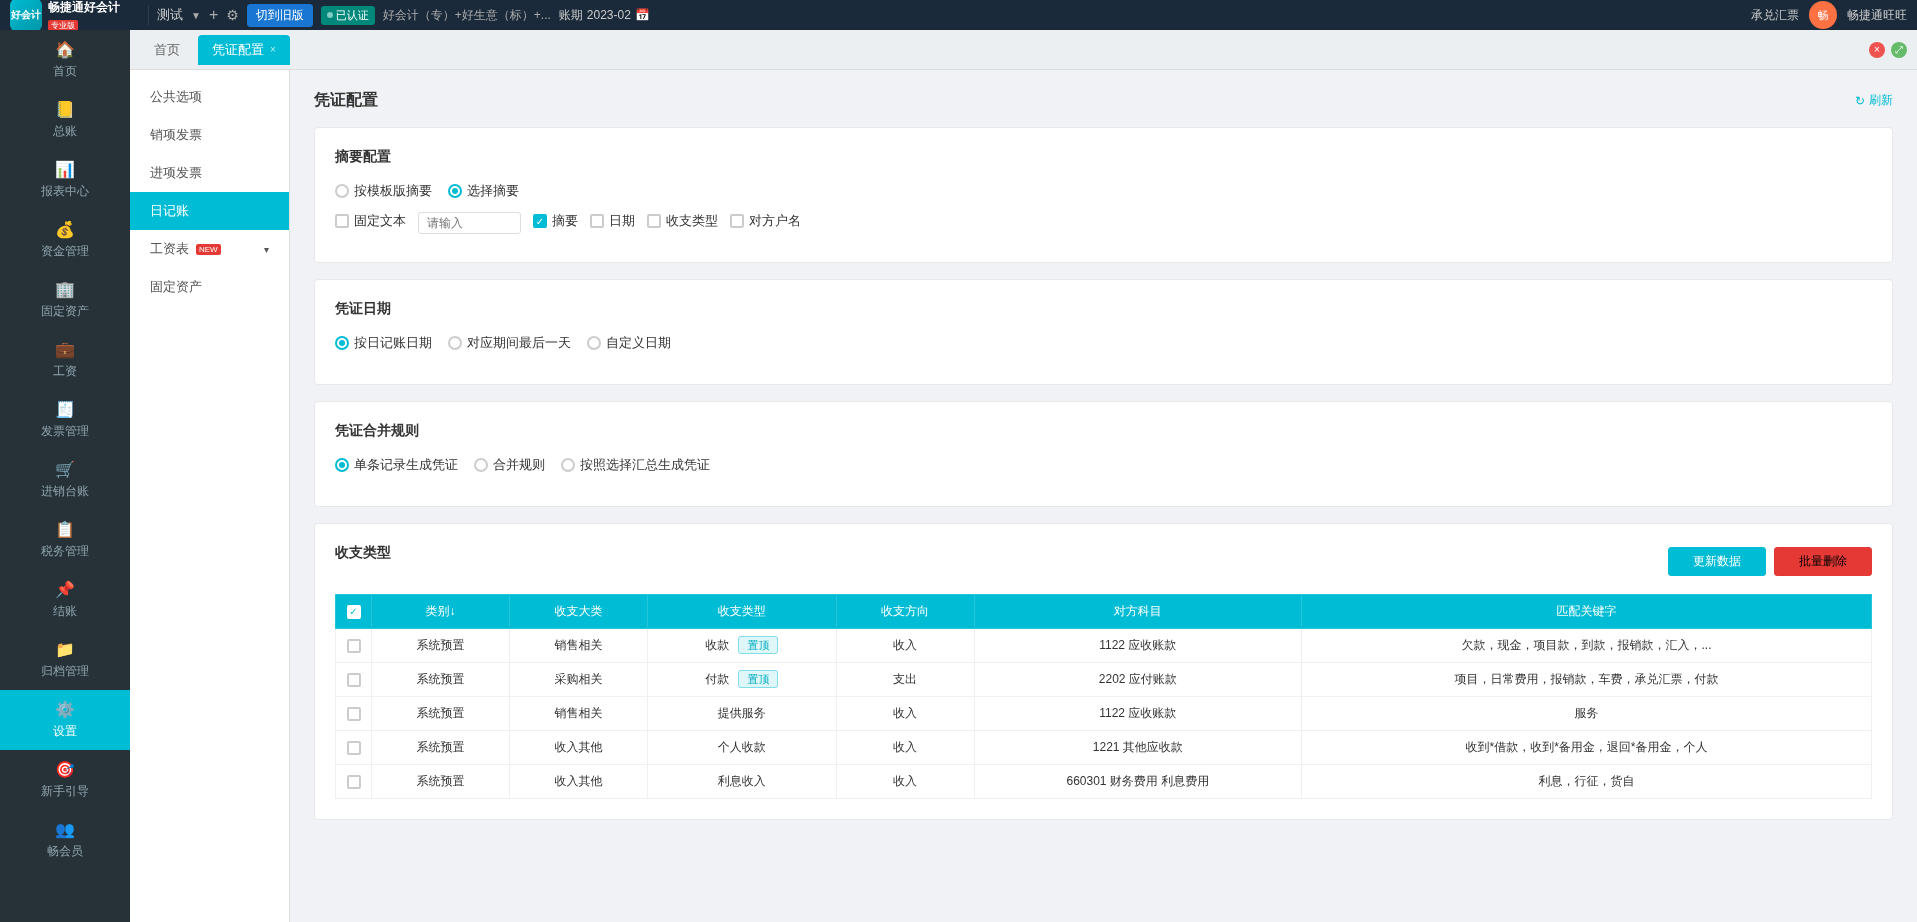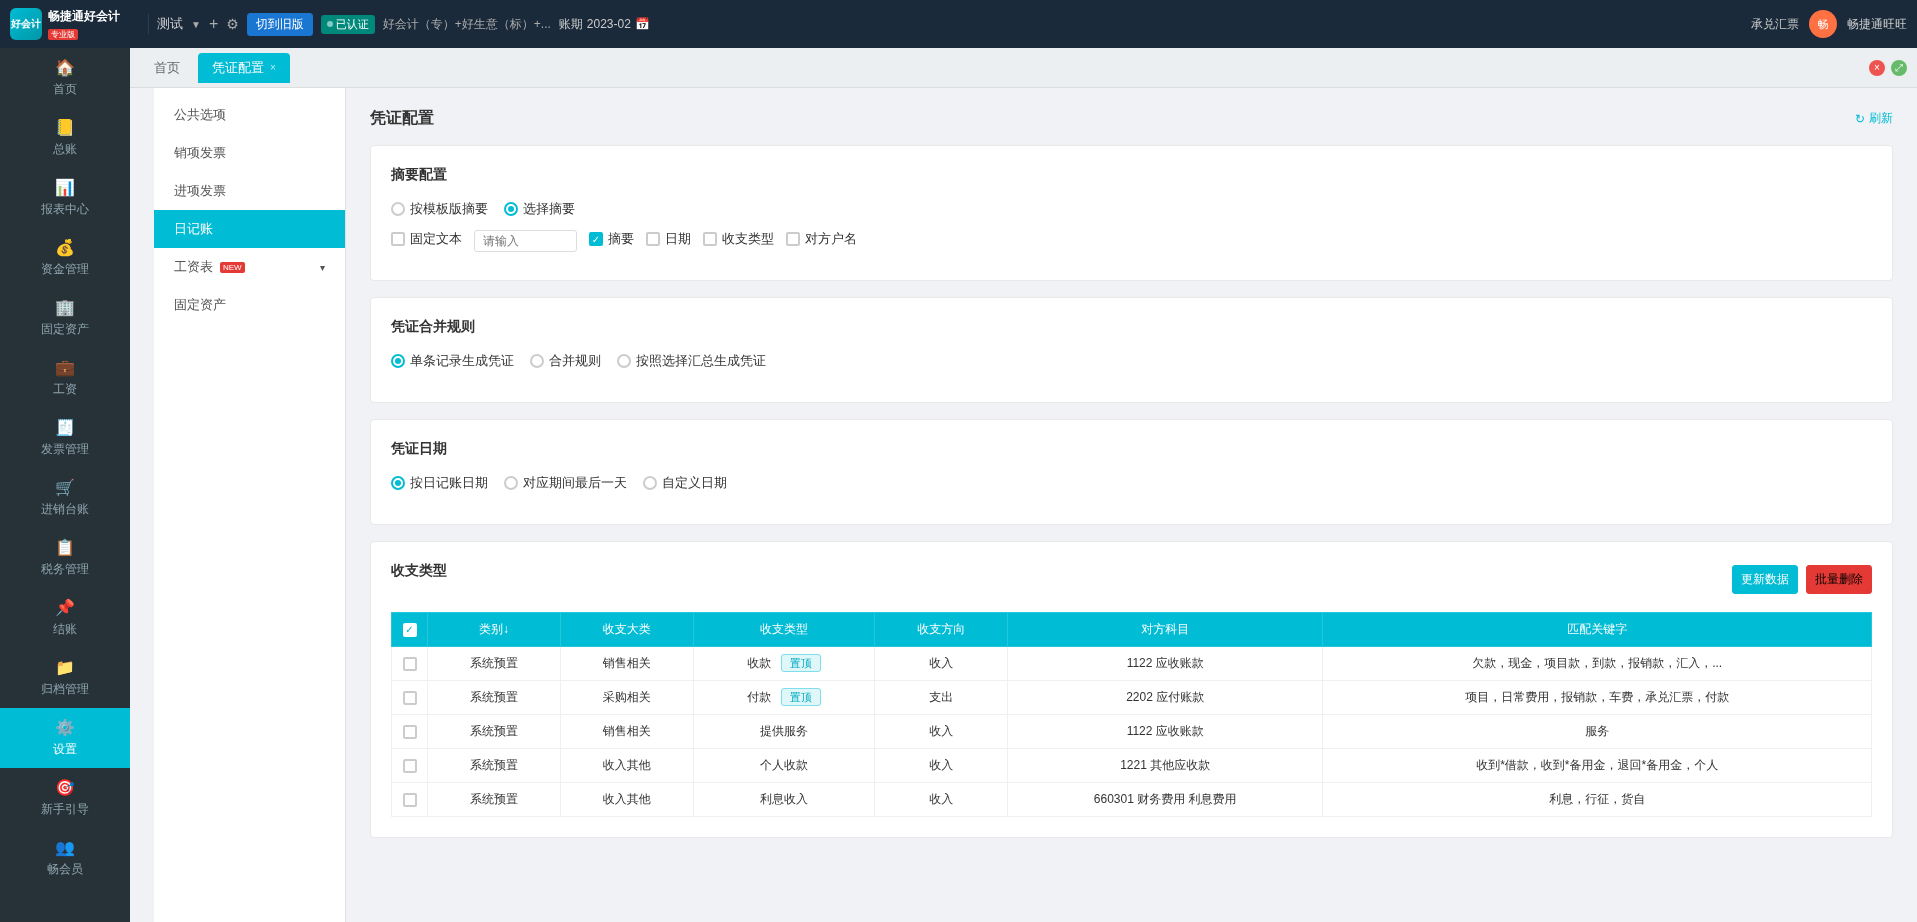--- a/index.html
+++ b/index.html
@@ -1,19 +1,19 @@
 <!DOCTYPE html>
 <html><head>
   <meta charset="utf-8">
   <style>
     * { box-sizing: border-box; margin: 0; padding: 0; }
     body { font-family: 'Microsoft YaHei', Arial, sans-serif; font-size: 13px; background: #f0f2f5; color: #333; height: 922px; overflow: hidden; display: flex; flex-direction: column; }
 
     
-    .topbar { height: 48px; background: #1a2a3a; display: flex; align-items: center; padding: 0 10px; gap: 8px; flex-shrink: 0; }
+    .topbar { height: 30px; background: #1a2a3a; display: flex; align-items: center; padding: 0 10px; gap: 8px; flex-shrink: 0; }
     .topbar-logo { display: flex; align-items: center; gap: 6px; width: 130px; }
     .logo-icon { width: 32px; height: 32px; background: linear-gradient(135deg, #00bcd4, #0097a7); border-radius: 6px; display: flex; align-items: center; justify-content: center; color: white; font-size: 10px; font-weight: bold; }
     .logo-badge { background: #e53935; color: white; font-size: 8px; padding: 1px 3px; border-radius: 2px; }
     .topbar-divider { width: 1px; height: 20px; background: #2c3e50; }
     .topbar-company { color: #ccc; font-size: 13px; }
     .topbar-arrow { color: #aaa; font-size: 10px; cursor: pointer; }
     .topbar-btn { background: none; border: 1px solid #444; color: #ccc; padding: 2px 8px; border-radius: 3px; cursor: pointer; font-size: 12px; }
     .topbar-btn.active { background: #1976d2; border-color: #1976d2; color: white; }
     .topbar-tag { background: #00897b; color: white; padding: 2px 6px; border-radius: 3px; font-size: 11px; display: flex; align-items: center; gap: 3px; }
     .topbar-tag .dot { width: 6px; height: 6px; background: #80cbc4; border-radius: 50%; }
@@ -40,21 +40,21 @@
     .tab-close { font-size: 10px; cursor: pointer; opacity: 0.7; }
     .window-controls { margin-left: auto; display: flex; gap: 6px; }
     .win-btn { width: 16px; height: 16px; border-radius: 50%; cursor: pointer; display: flex; align-items: center; justify-content: center; font-size: 10px; }
     .win-btn.close-btn { background: #ef5350; color: white; }
     .win-btn.max-btn { background: #66bb6a; color: white; }
 
     
     .page-content { flex: 1; overflow-y: auto; display: flex; }
 
     
-    .sub-nav { width: 192px; background: white; border-right: 1px solid #e0e0e0; padding-top: 8px; flex-shrink: 0; margin-left: 24px; }
+    .sub-nav { width: 160px; background: white; border-right: 1px solid #e0e0e0; padding-top: 8px; flex-shrink: 0; }
     .sub-nav-item { padding: 10px 20px; cursor: pointer; font-size: 13px; color: #555; display: flex; align-items: center; gap: 4px; }
     .sub-nav-item.active { background: #00bcd4; color: #fff; }
     .sub-nav-item .new-badge { background: #e53935; color: white; font-size: 8px; padding: 1px 3px; border-radius: 2px; }
     .sub-nav-item .arrow { margin-left: auto; font-size: 10px; }
 
     
     .main-panel { flex: 1; padding: 20px 24px; overflow-y: auto; }
 
     
     .page-title-row { display: flex; justify-content: space-between; align-items: center; margin-bottom: 16px; }
@@ -73,21 +73,21 @@
     .radio-circle.checked::after { content: ''; width: 6px; height: 6px; border-radius: 50%; background: #00bcd4; }
 
     
     .checkbox-row { display: flex; align-items: flex-start; gap: 12px; margin-bottom: 8px; }
     .checkbox-item { display: flex; align-items: center; gap: 5px; cursor: pointer; font-size: 13px; }
     .checkbox-box { width: 14px; height: 14px; border: 2px solid #ccc; border-radius: 2px; display: flex; align-items: center; justify-content: center; }
     .checkbox-box.checked { background: #00bcd4; border-color: #00bcd4; color: white; font-size: 10px; }
     .text-input { border: 1px solid #ddd; border-radius: 3px; padding: 3px 8px; font-size: 12px; color: #999; width: 103px; }
     .example-text { color: #00bcd4; font-size: 12px; margin-top: 8px; }
     .example-label { color: #999; }
-    .action-btn { padding: 5px 8px; border-radius: 3px; font-size: 12px; cursor: pointer; border: 1px solid; }
+    .action-btn { padding: 5px 24px; border-radius: 3px; font-size: 12px; cursor: pointer; border: 1px solid; }
     .action-btn.primary { background: #00bcd4; border-color: #00bcd4; color: white; }
     .action-btn.danger { background: #e53935; border-color: #e53935; color: #000000; }
 
     
     .data-table { width: 100%; border-collapse: collapse; font-size: 12px; }
     .data-table thead tr { background: #00bcd4; color: white; }
     .data-table thead th { padding: 8px 10px; text-align: center; font-weight: normal; border: 1px solid #26c6da; }
     .data-table tbody tr { background: white; border-bottom: 1px solid #f0f0f0; }
     .data-table tbody td { padding: 8px 10px; text-align: center; border: 1px solid #f0f0f0; }
     .data-table .tag-btn { padding: 2px 8px; border-radius: 3px; font-size: 11px; cursor: pointer; }
@@ -274,51 +274,51 @@
             </div>
             <div class="checkbox-item">
               <div class="checkbox-box"></div>
               <span>对方户名</span>
             </div>
           </div>
 
         </div>
 
         <div class="section">
+          <div class="section-title">凭证日期</div>
+          <div class="radio-group">
+            <div class="radio-item">
+              <div class="radio-circle checked"></div>
+              <span>按日记账日期</span>
+            </div>
+            <div class="radio-item">
+              <div class="radio-circle"></div>
+              <span>对应期间最后一天</span>
+            </div>
+            <div class="radio-item">
+              <div class="radio-circle"></div>
+              <span>自定义日期</span>
+            </div>
+          </div>
+        </div>
+
+        <div class="section">
           <div class="section-title">凭证合并规则</div>
           <div class="radio-group">
             <div class="radio-item">
               <div class="radio-circle checked"></div>
               <span>单条记录生成凭证</span>
             </div>
             <div class="radio-item">
               <div class="radio-circle"></div>
               <span>合并规则</span>
             </div>
             <div class="radio-item">
               <div class="radio-circle"></div>
               <span>按照选择汇总生成凭证</span>
-            </div>
-          </div>
-        </div>
-
-        <div class="section">
-          <div class="section-title">凭证日期</div>
-          <div class="radio-group">
-            <div class="radio-item">
-              <div class="radio-circle checked"></div>
-              <span>按日记账日期</span>
-            </div>
-            <div class="radio-item">
-              <div class="radio-circle"></div>
-              <span>对应期间最后一天</span>
-            </div>
-            <div class="radio-item">
-              <div class="radio-circle"></div>
-              <span>自定义日期</span>
             </div>
           </div>
         </div>
 
         <div class="section">
           <div class="page-title-row">
             <div class="section-title">收支类型</div>
             <div style="display:flex;gap:8px;">
               <button class="action-btn primary">更新数据</button>
               <button class="action-btn danger">批量删除</button>

